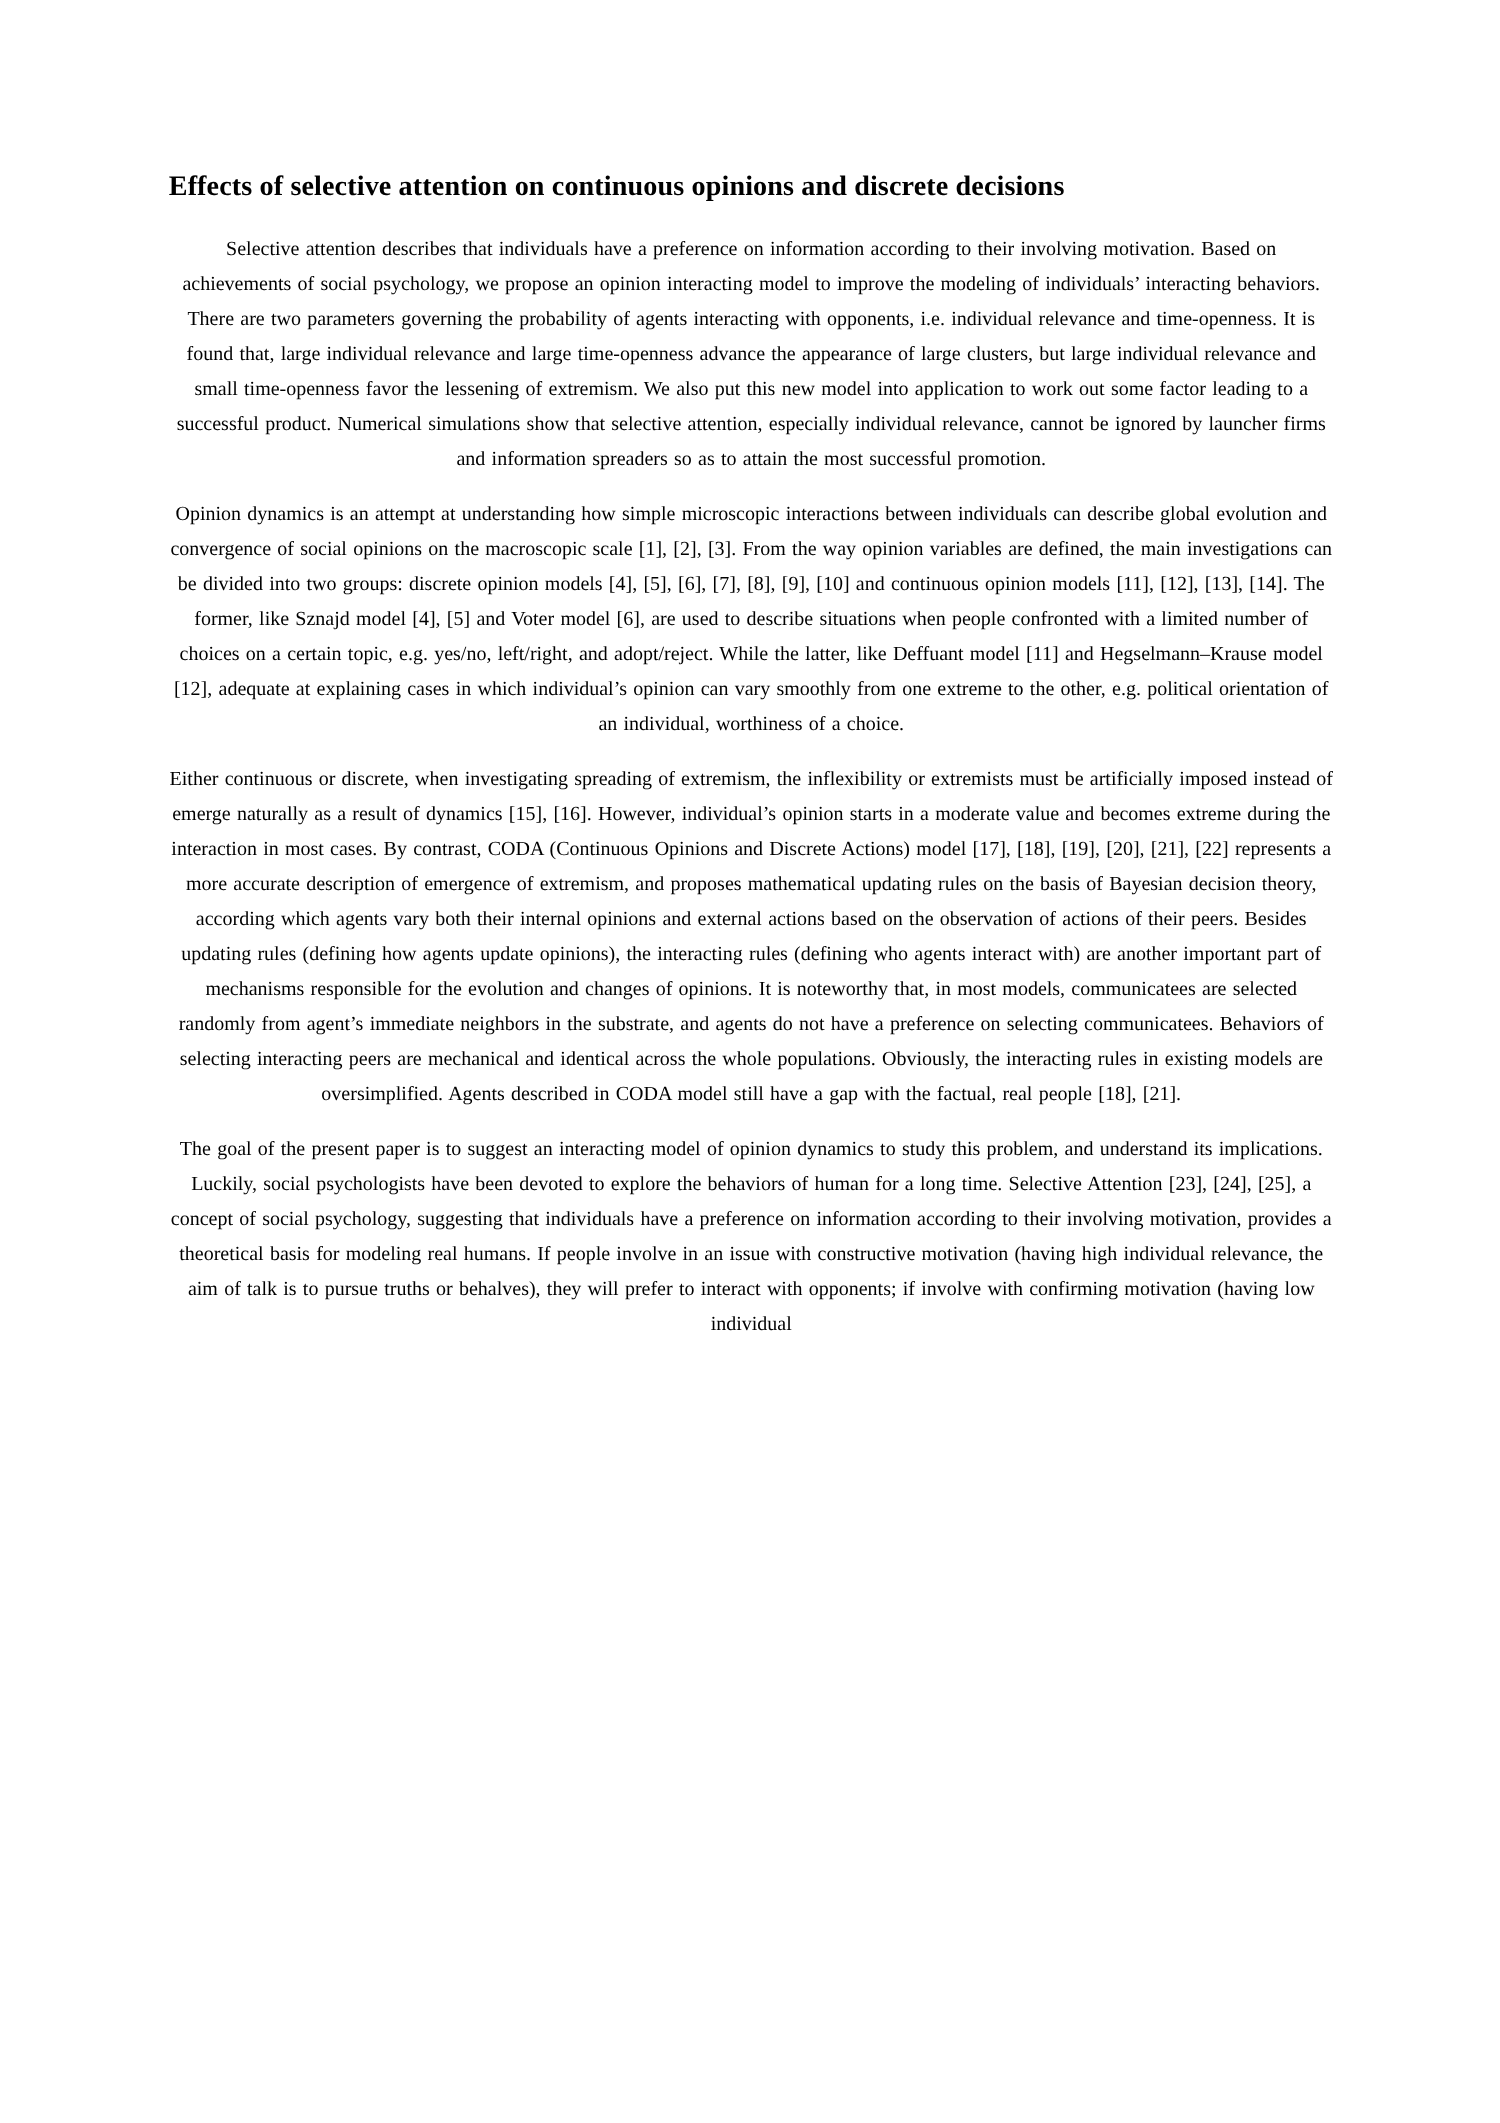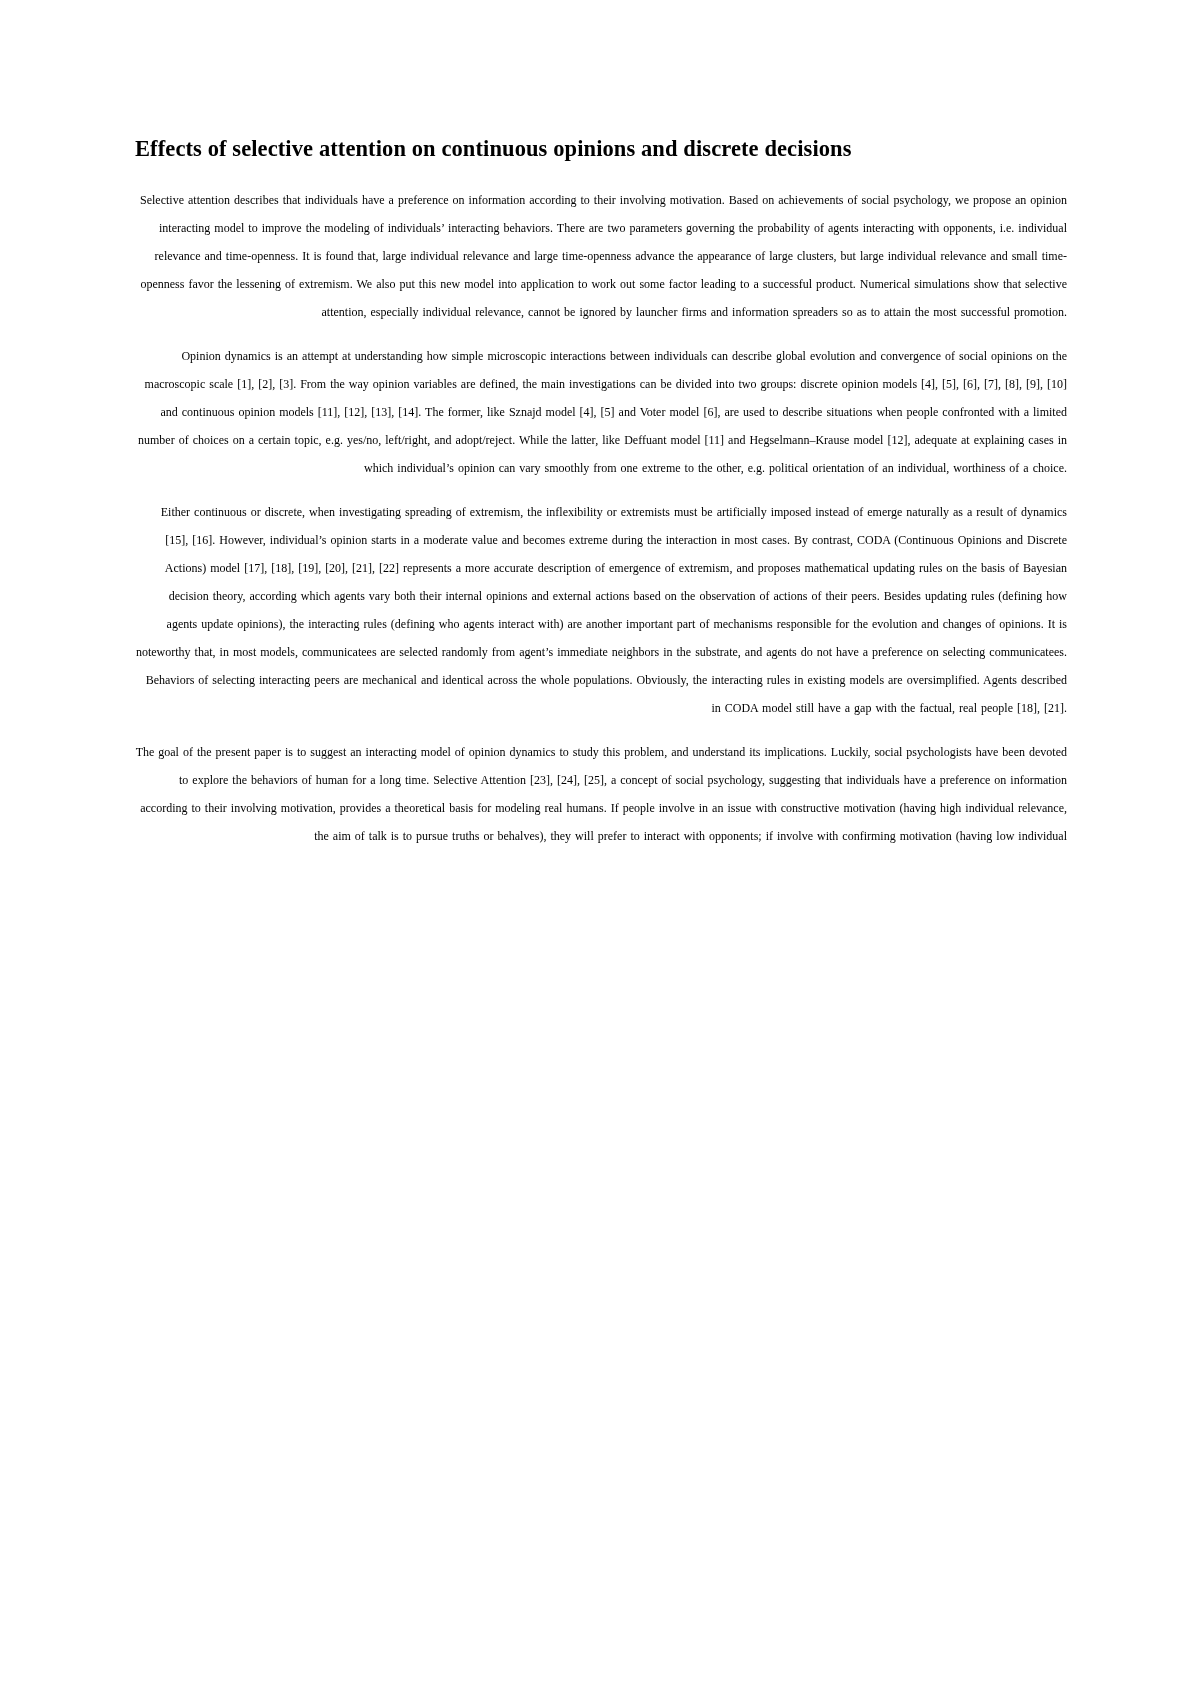--- a/index.html
+++ b/index.html
@@ -23,24 +23,24 @@
     width: 932px;
   }
   .doc-title {
     font-size: 22.5px;
     font-weight: bold;
     line-height: 1.2;
     margin: 0 0 24px 0;
     letter-spacing: 0.1px;
   }
   .doc-paragraph {
-    font-size: 12px;
+    font-size: 16px;
     line-height: 28px;
     margin: 0 0 16px 0;
-    text-align: right;
+    text-align: center;
     word-spacing: 1px;
   }
 </style>
 </head>
 <body>
 
 <div class="page">
   <div class="content">
     <h1 class="doc-title">Effects of selective attention on continuous opinions and discrete decisions</h1>
     <p class="doc-paragraph">Selective attention describes that individuals have a preference on information according to their involving motivation. Based on achievements of social psychology, we propose an opinion interacting model to improve the modeling of individuals’ interacting behaviors. There are two parameters governing the probability of agents interacting with opponents, i.e. individual relevance and time-openness. It is found that, large individual relevance and large time-openness advance the appearance of large clusters, but large individual relevance and small time-openness favor the lessening of extremism. We also put this new model into application to work out some factor leading to a successful product. Numerical simulations show that selective attention, especially individual relevance, cannot be ignored by launcher firms and information spreaders so as to attain the most successful promotion.</p>

